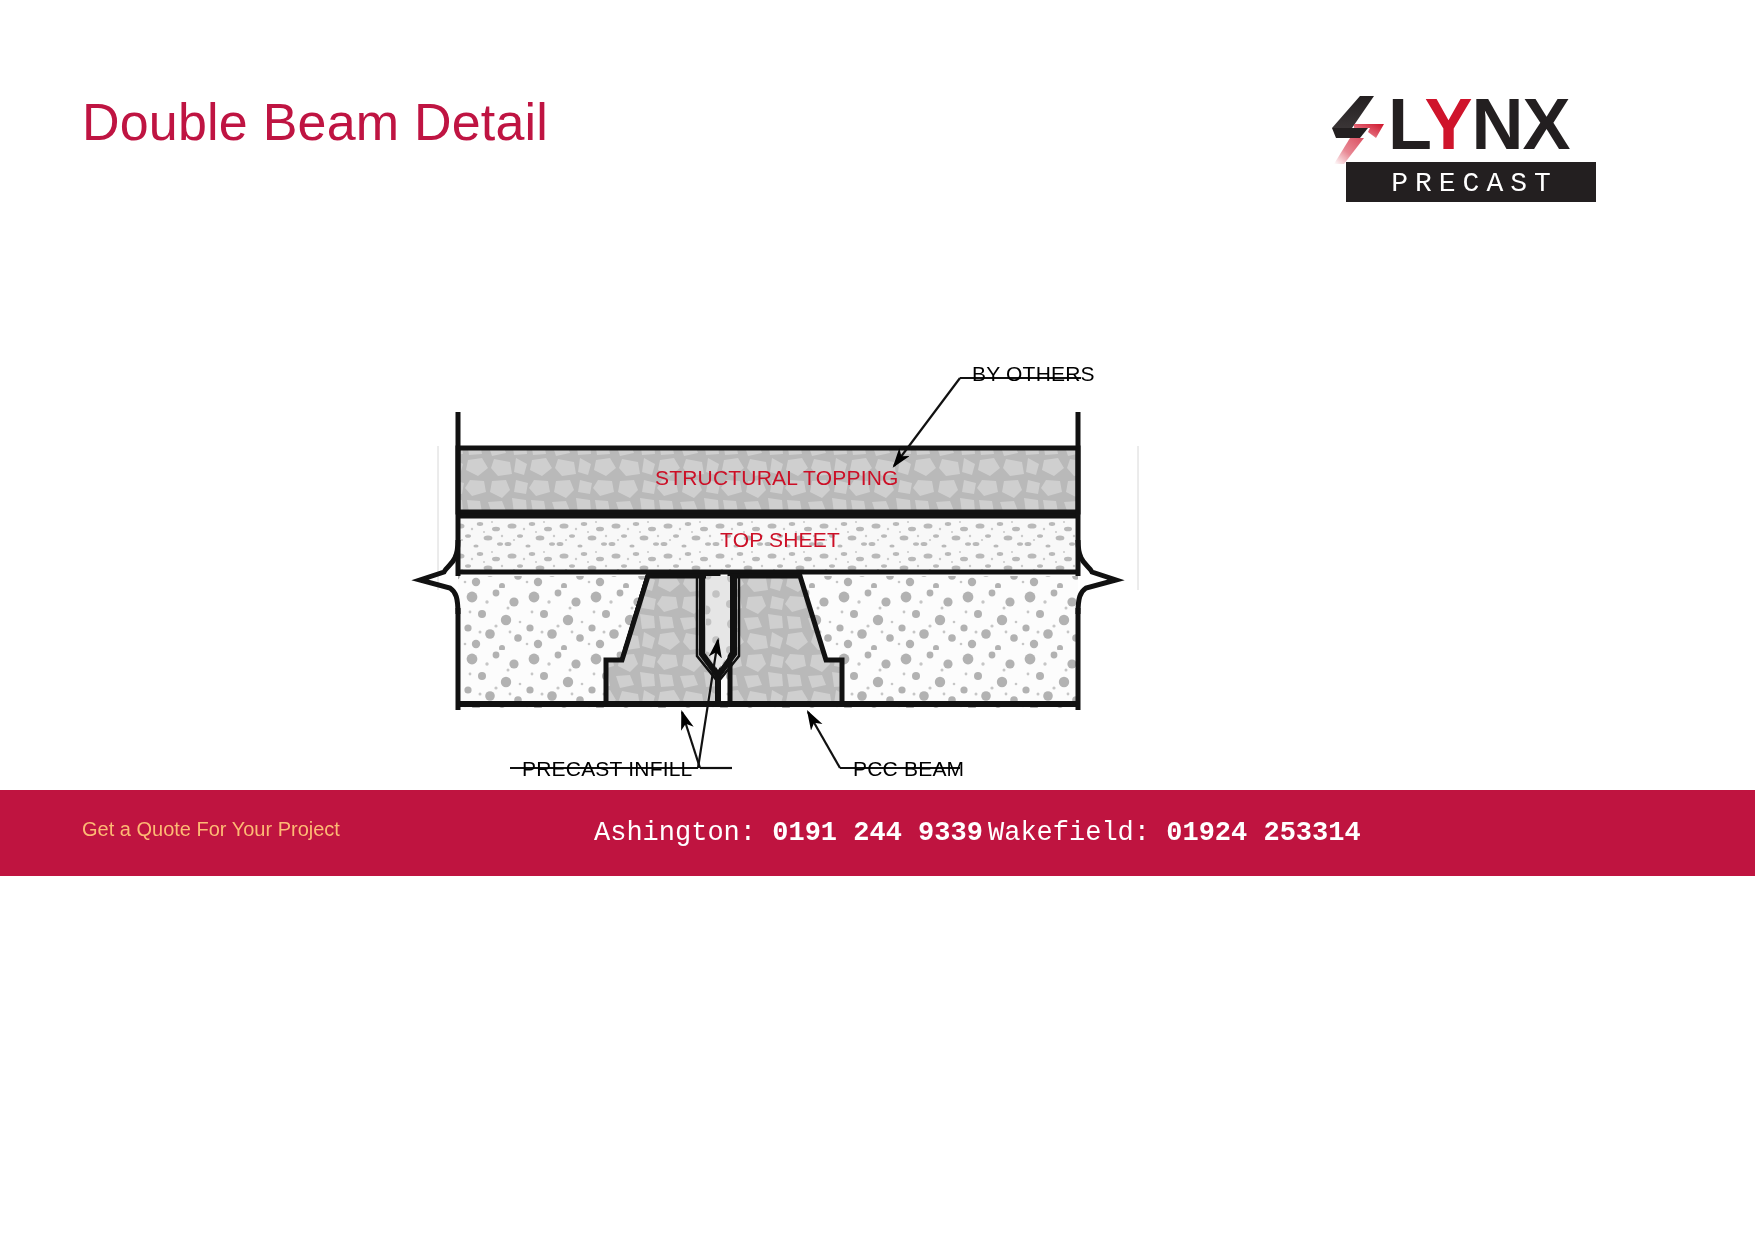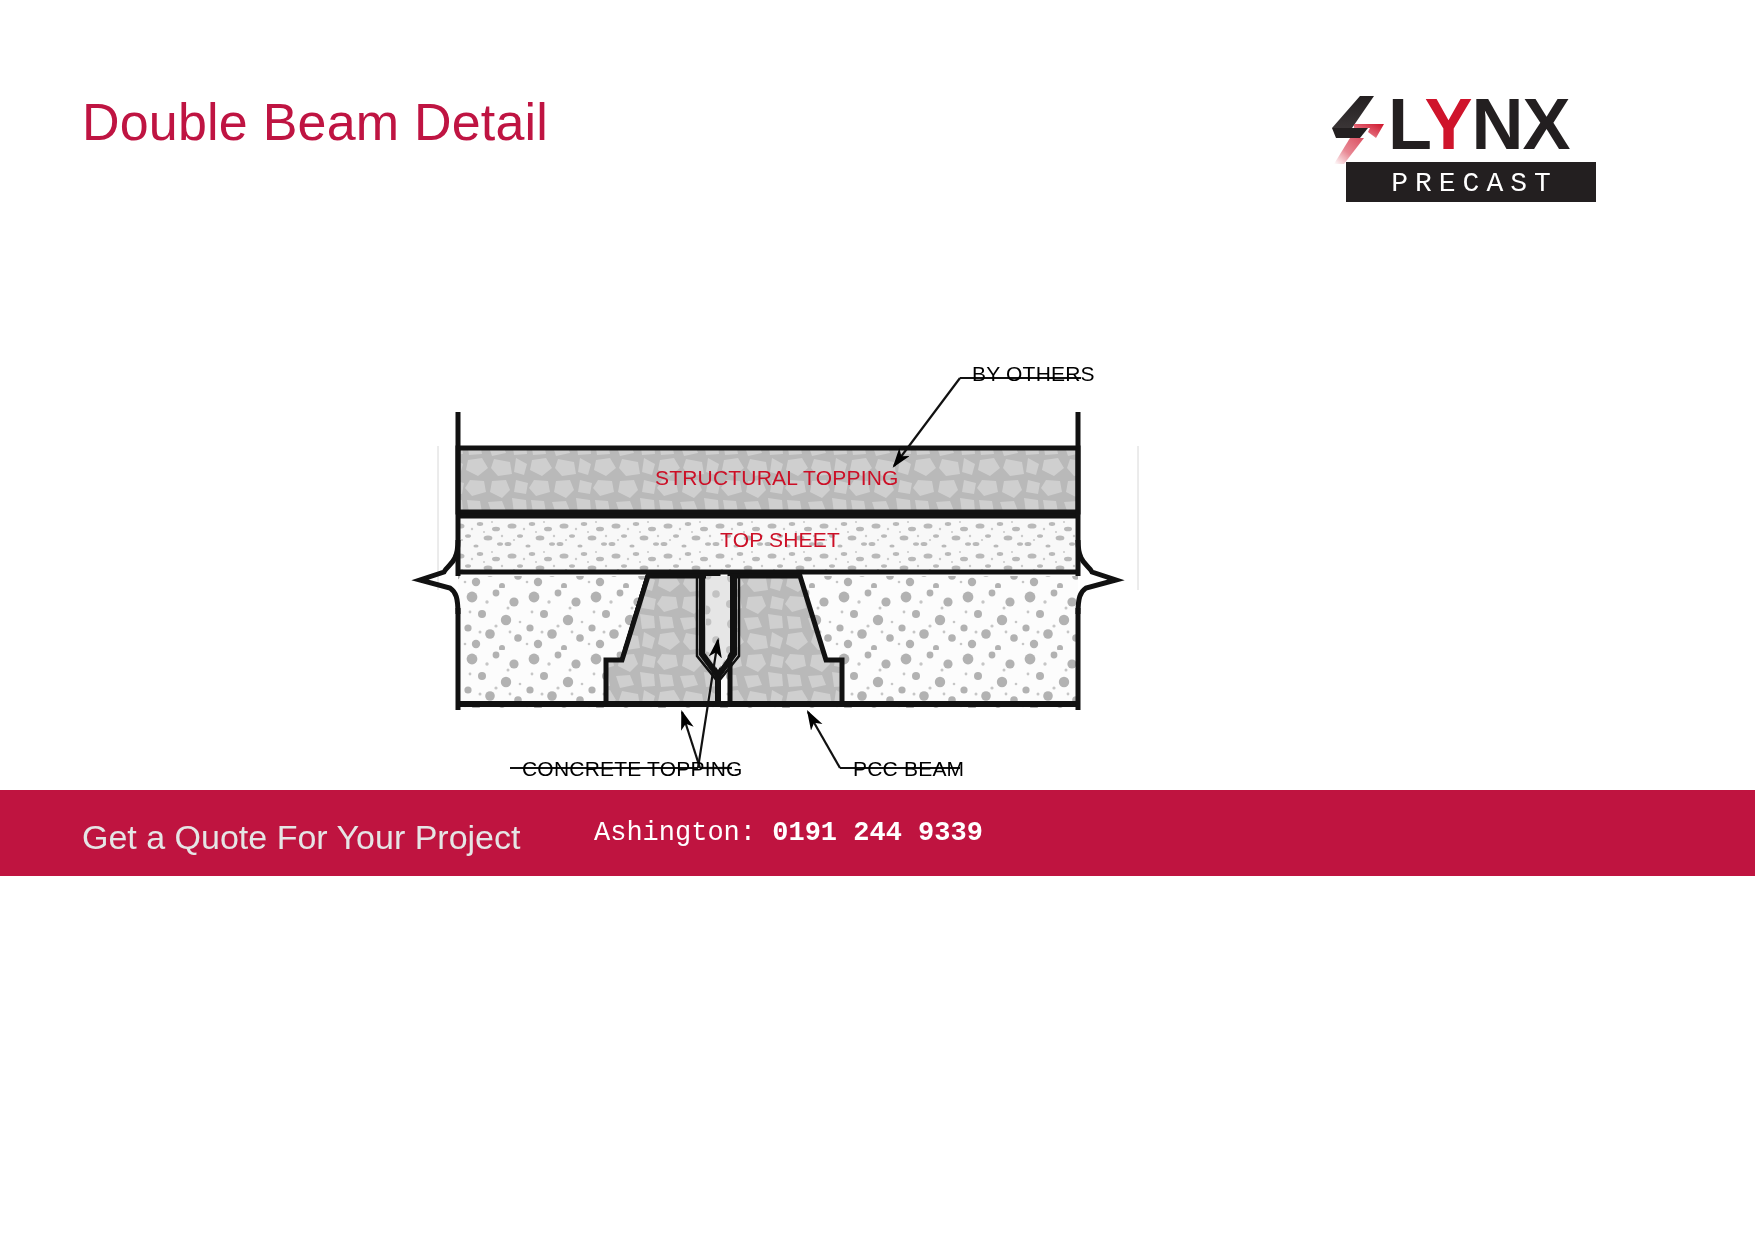--- a/index.html
+++ b/index.html
@@ -118,22 +118,22 @@
     background: #bf1440;
   }
   .footer-inner {
     position: relative;
     height: 100%;
   }
   .footer-cta {
     position: absolute;
     left: 82px;
     top: 28px;
-    color: #e5e5e5;
-    font-size: 34px;
+    color: #fdba74;
+    font-size: 20px;
     font-weight: 400;
     white-space: nowrap;
   }
   .footer-phone {
     position: absolute;
     top: 28px;
     color: #ffffff;
     font-size: 27px;
     font-weight: 400;
     white-space: nowrap;
@@ -333,29 +333,33 @@
       </g>
     </svg>
   </div>
 
   <div class="label-red" id="lbl-structural-topping">STRUCTURAL TOPPING</div>
 
   <div class="label-red" id="lbl-top-sheet">TOP SHEET</div>
 
   <div class="label-black" id="lbl-by-others">BY OTHERS</div>
 
-  <div class="label-black" id="lbl-concrete-infill">CONCRETE TOPPING</div>
+  <div class="label-black" id="lbl-concrete-infill">PRECAST INFILL</div>
 
   <div class="label-black" id="lbl-pcc-beam">PCC BEAM</div>
 
   <div class="footer">
     <div class="footer-inner">
       <div class="footer-cta">Get a Quote For Your Project</div>
 
       <div class="footer-phone" id="footer-ashington">
         <span>Ashington:</span>
         <b>0191 244 9339</b>
       </div>
 
+      <div class="footer-phone" id="footer-wakefield">
+        <span>Wakefield:</span>
+        <b>01924 253314</b>
+      </div>
     </div>
   </div>
 
 </div>
 
 </body></html>

